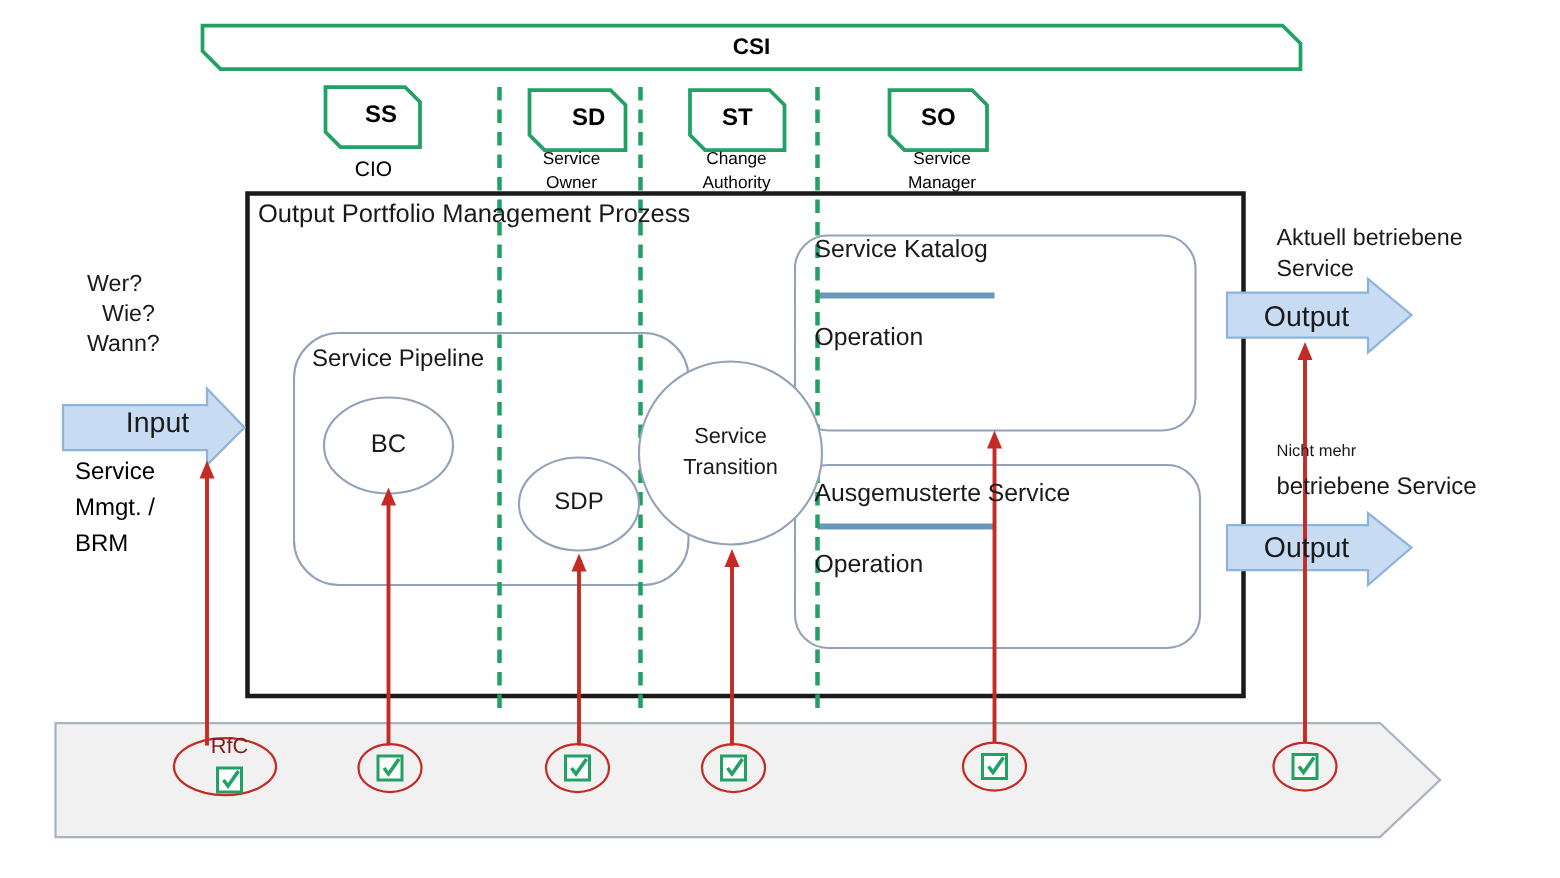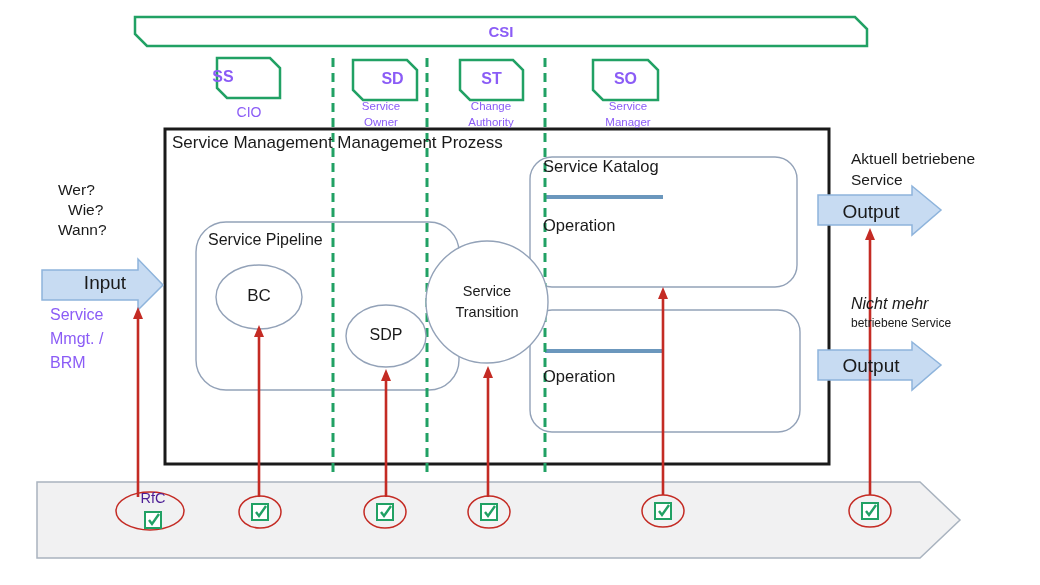--- a/index.html
+++ b/index.html
@@ -3,22 +3,22 @@
 <meta charset="utf-8">
 <style>
   html,body{margin:0;padding:0;background:#fff;}
   .stage{
     position:relative;width:1040px;height:585px;background:#ffffff;
     font-family:"Liberation Sans",sans-serif;color:#1a1a1a;overflow:hidden;
   }
   .stage svg{position:absolute;left:0;top:0;}
   .t{position:absolute;white-space:nowrap;}
   .c{transform:translateX(-50%);}
-  .green{color:#8b5cf6;}
-  .red{color:#4c1d95;text-align:center;}
+  .green{color:#000000;}
+  .red{color:#7f1d1d;text-align:center;}
   .badge-label{font-weight:bold;font-size:16px;text-align:center;}
   .role-label{font-size:11.5px;line-height:1.35;text-align:center;white-space:normal;width:72px;}
 </style>
 </head>
 <body>
 
 <div class="stage">
 
   <svg width="1040" height="585" viewBox="0 0 1040 585">
 
@@ -107,52 +107,53 @@
       <polygon points="663,287 658,299 668,299" stroke="none"></polygon>
     </g>
     <g stroke="#c42b24" fill="#c42b24">
       <line x1="870" y1="495" x2="870" y2="239" stroke-width="2.6"></line>
       <polygon points="870,228 865,240 875,240" stroke="none"></polygon>
     </g>
   </svg>
 
   <div class="t green c" style="left:501px;top:23px;font-weight:bold;font-size:15px;">CSI</div>
 
-  <div class="t green badge-label" style="left:201px;top:68px;width:44px;">SS</div>
+  <div class="t green badge-label" style="left:232px;top:68px;width:44px;">SS</div>
   <div class="t green badge-label" style="left:353px;top:70px;width:79px;">SD</div>
   <div class="t green badge-label" style="left:460px;top:70px;width:63px;">ST</div>
   <div class="t green badge-label" style="left:593px;top:70px;width:65px;text-align:center;">SO</div>
 
   <div class="t green c" style="left:249px;top:104px;font-size:14px;">CIO</div>
   <div class="t green role-label c" style="left:381px;top:99px;">Service Owner</div>
   <div class="t green role-label c" style="left:491px;top:99px;">Change Authority</div>
   <div class="t green role-label c" style="left:628px;top:99px;">Service Manager</div>
 
-  <div class="t" style="left:172px;top:133px;font-size:17px;">Service Management Management Prozess</div>
+  <div class="t" style="left:172px;top:133px;font-size:17px;">Output Portfolio Management Prozess</div>
 
   <div class="t" style="left:208px;top:231px;font-size:16px;">Service Pipeline</div>
   <div class="t c" style="left:259px;top:286px;font-size:17px;">BC</div>
   <div class="t c" style="left:386px;top:326px;font-size:16px;">SDP</div>
   <div class="t c" style="left:487px;top:283px;font-size:14.5px;">Service</div>
   <div class="t c" style="left:487px;top:304px;font-size:14.5px;">Transition</div>
 
   <div class="t" style="left:543px;top:157px;font-size:16.5px;">Service Katalog</div>
   <div class="t" style="left:543px;top:216px;font-size:16.5px;">Operation</div>
+  <div class="t" style="left:543px;top:320px;font-size:16.5px;">Ausgemusterte Service</div>
   <div class="t" style="left:543px;top:367px;font-size:16.5px;">Operation</div>
 
   <div class="t" style="left:58px;top:181px;font-size:15.5px;">Wer?</div>
   <div class="t" style="left:58px;top:201px;font-size:15.5px;margin-left:10px;">Wie?</div>
   <div class="t" style="left:58px;top:221px;font-size:15.5px;">Wann?</div>
   <div class="t c" style="left:105px;top:272px;font-size:19px;">Input</div>
   <div class="t green" style="left:50px;top:306px;font-size:16px;">Service</div>
   <div class="t green" style="left:50px;top:330px;font-size:16px;">Mmgt. /</div>
   <div class="t green" style="left:50px;top:354px;font-size:16px;">BRM</div>
 
   <div class="t" style="left:851px;top:150px;font-size:15.5px;">Aktuell betriebene</div>
   <div class="t" style="left:851px;top:171px;font-size:15.5px;">Service</div>
   <div class="t c" style="left:871px;top:201px;font-size:19px;">Output</div>
-  <div class="t" style="left:851px;top:295px;font-size:16px;font-style:italic;">Nicht mehr</div>
-  <div class="t" style="left:851px;top:316px;font-size:12px;">betriebene Service</div>
+  <div class="t" style="left:851px;top:295px;font-size:11px;">Nicht mehr</div>
+  <div class="t" style="left:851px;top:316px;font-size:16px;">betriebene Service</div>
   <div class="t c" style="left:871px;top:355px;font-size:19px;">Output</div>
 
   <div class="t red c" style="left:153px;top:490px;font-size:14.5px;">RfC</div>
 
 </div>
 
 </body></html>

